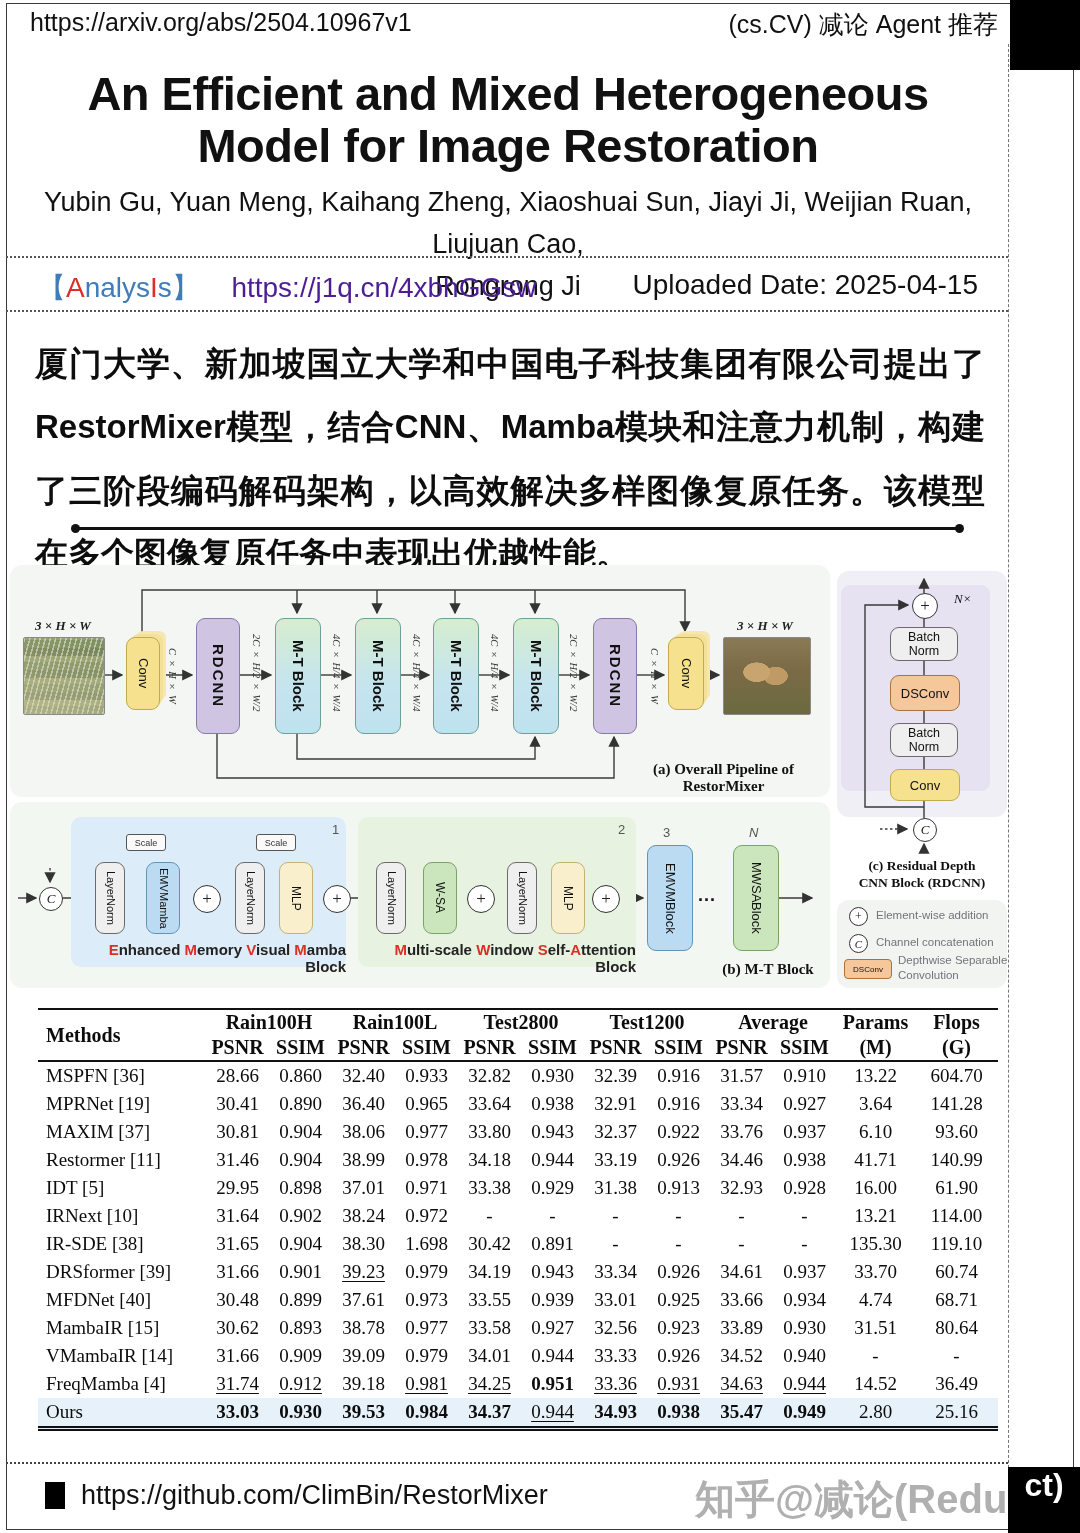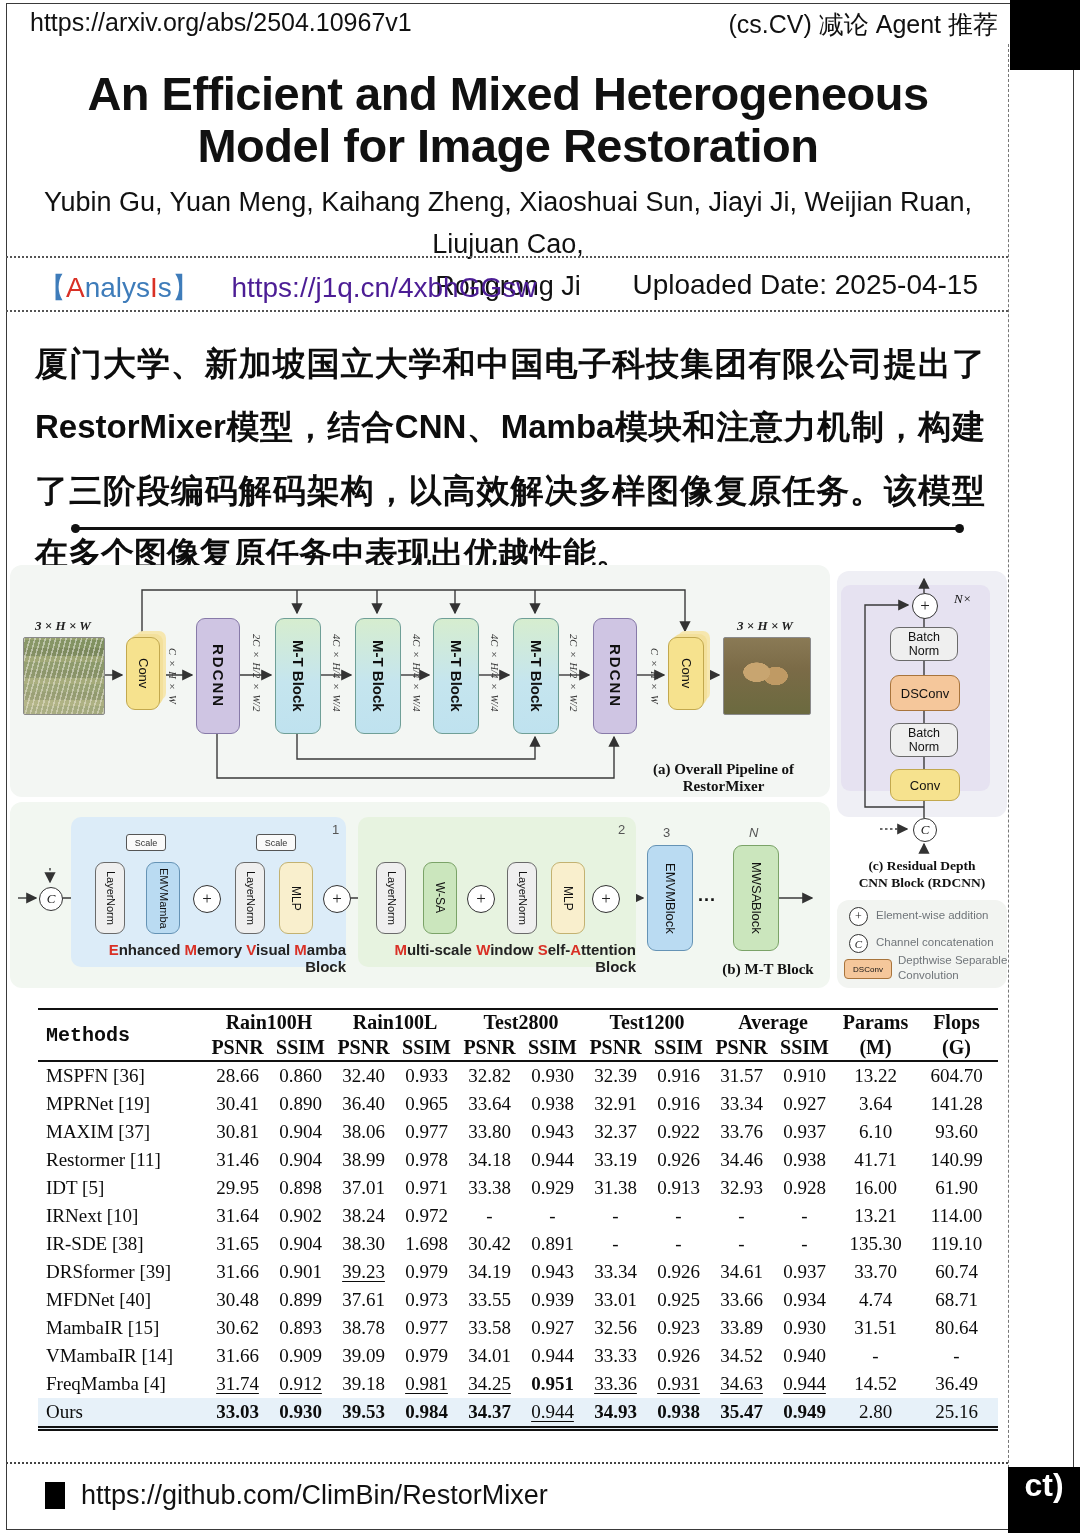--- a/index.html
+++ b/index.html
@@ -281,21 +281,21 @@
         <col style="width:63px;">
         <col style="width:63px;">
         <col style="width:63px;">
       <col style="width:63px;">
         <col style="width:63px;">
         <col style="width:79px;">
         <col style="width:83px;">
     </colgroup>
     <thead>
       <tr>
-        <th rowspan="2" style="text-align:left;padding-left:8px;font-family:Liberation Mono, monospace;">Methods</th>
+        <th rowspan="2" style="text-align:left;padding-left:8px;">Methods</th>
         <th colspan="2">Rain100H</th>
         <th colspan="2">Rain100L</th>
         <th colspan="2">Test2800</th>
         <th colspan="2">Test1200</th>
         <th colspan="2">Average</th>
         <th>Params</th>
         <th>Flops</th>
       </tr>
       <tr>
         <th>PSNR</th>
@@ -509,16 +509,17 @@
           <td>25.16</td>
         </tr>
       </tbody>
   </table>
 
   <div class="footline"></div>
   <a class="gh" href="#">
       <span class="ghsq"></span>
       <span>https://github.com/ClimBin/RestorMixer</span>
     </a>
+  <div class="wm">知乎@减论(Redu</div>
   <div class="br-black">
       <span>ct)</span>
     </div>
 </div>
 
 </body></html>

